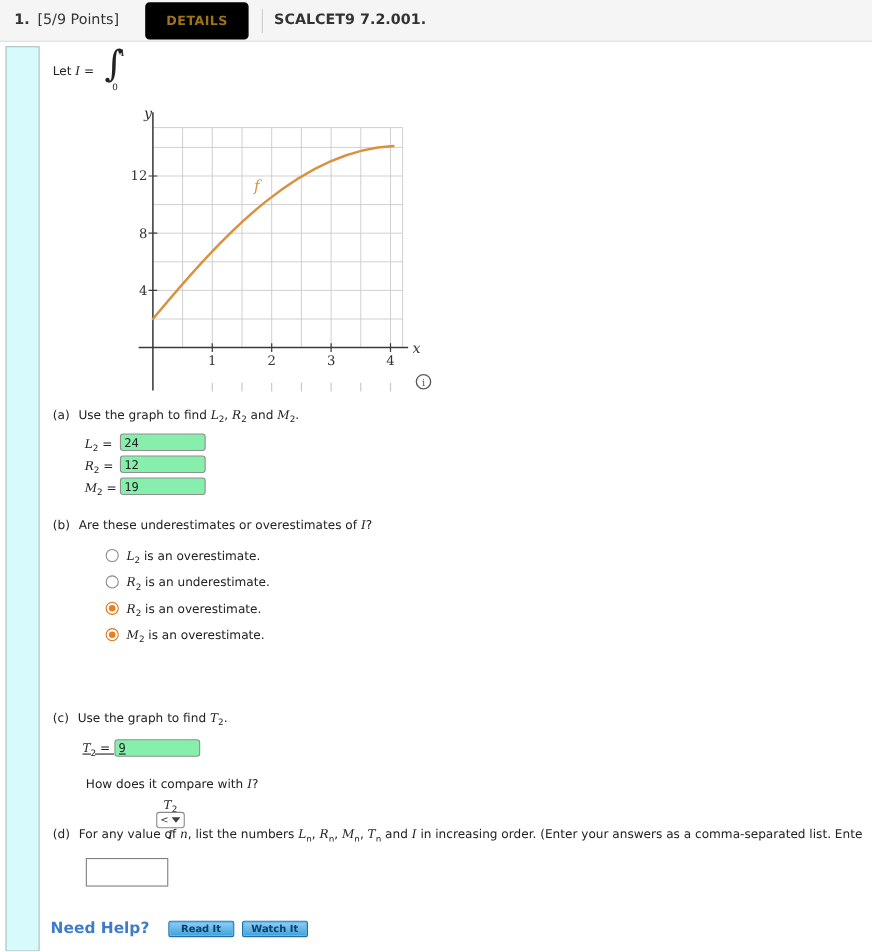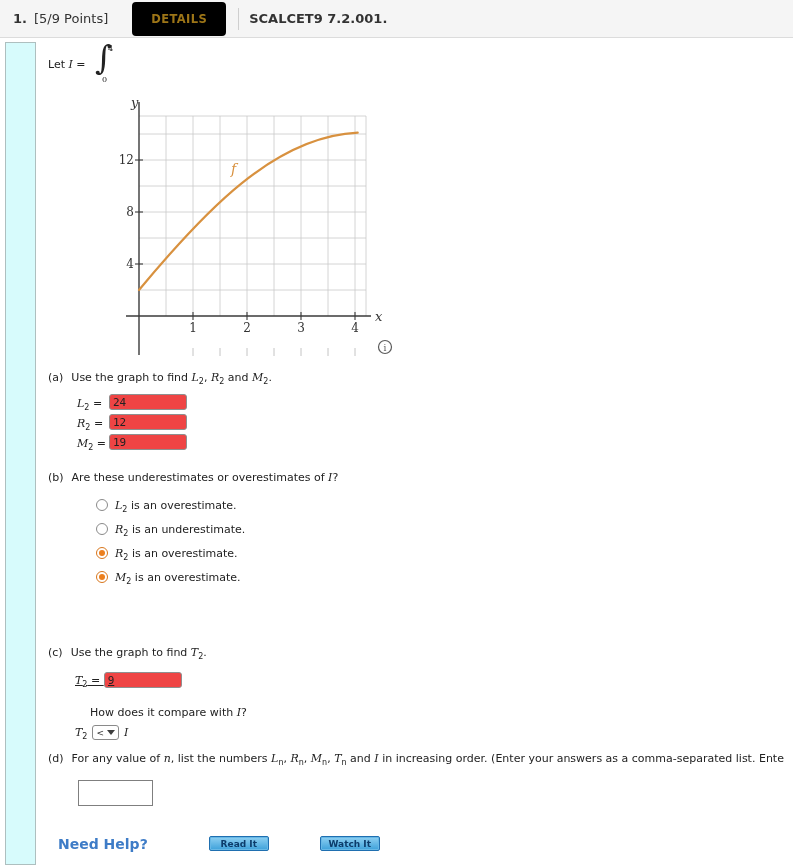--- a/index.html
+++ b/index.html
@@ -54,50 +54,50 @@
   
   .part { position:absolute; left:48px; }
   .part-head { display:flex; white-space:pre; }
   .part-tag { margin-right:8px; }
   .a-rows { margin-left:29px; margin-top:10px; }
   .a-row { display:flex; align-items:flex-end; margin-bottom:4px; height:16px; }
   .a-row .rich { width:32px; white-space:pre; }
   .wa-input {
     width:78px; height:16px; border:1px solid #8f8f8f; border-radius:3px;
     font-family:"DejaVu Sans Mono", monospace; font-size:11px; color:#222;
-    padding:0 3px; background:#ef4444;
+    padding:0 3px; background:#86efac;
   }
   .b-options { margin-left:48px; margin-top:9px; }
   .b-row { display:flex; align-items:center; height:24px; }
   .radio {
     width:12px; height:12px; border-radius:50%; border:1px solid #8a8a8a;
     background:#fff; margin-right:7px; display:inline-block; position:relative; cursor:pointer;
   }
   .radio.selected { border-color:#d8761c; }
   .radio .dot { display:none; }
   .radio.selected .dot {
     display:block; position:absolute; left:2px; top:2px; width:6px; height:6px;
     border-radius:50%; background:#ec7f1d;
   }
   .c-block .row1 { display:flex; align-items:center; margin-left:27px; margin-top:12px; height:18px; white-space:pre;text-decoration:underline; }
-  .c-q { margin-left:42px; margin-top:17px; white-space:pre; }
-  .c-cmp { display:flex; align-items:center; margin-left:27px; margin-top:6px; white-space:pre; }
+  .c-q { margin-left:30px; margin-top:17px; white-space:pre; }
+  .c-cmp { display:flex; align-items:center; margin-left:27px; margin-top:6px; white-space:pre;flex-direction:column; }
   .mini-select {
     display:inline-flex; align-items:center; height:15px; border:1px solid #8a8a8a;
     border-radius:3px; background:#fff; padding:0 3px; margin:0 5px; cursor:pointer;
   }
   .sel-val { font-size:9px; color:#333; margin-right:3px; }
   .chev { width:0; height:0; border-left:4px solid transparent; border-right:4px solid transparent; border-top:5px solid #3f3f3f; }
   .d-heading { width:745px; overflow:hidden; white-space:nowrap; }
   .d-input {
     display:block; margin-left:30px; margin-top:15px; width:75px; height:26px;
     border:1px solid #7f7f7f; background:#fff; font-family:"DejaVu Sans Mono", monospace; font-size:11px; padding:0 3px;
   }
   
-  .need-help { position:absolute; left:58px; top:836px; display:flex; align-items:flex-start;gap:44px; }
+  .need-help { position:absolute; left:46px; top:836px; display:flex; align-items:flex-end; }
   .nh-label { color:#3e7cc7; font-weight:bold; font-size:14px; margin-right:10px; }
   .help-btn {
     width:60px; height:15px; margin-left:7px; border:1px solid #1f6fb0; border-radius:2px;
     background:linear-gradient(#8fd0f2, #3da1da); box-shadow:inset 0 0 0 1px #67b8e6;
     color:#0c3c6b; font-weight:bold; font-size:9px; font-family:"DejaVu Sans", sans-serif;
     display:flex; align-items:center; justify-content:center; cursor:pointer;
   }
   .info-icon { cursor:pointer; }
 </style>
 </head>

